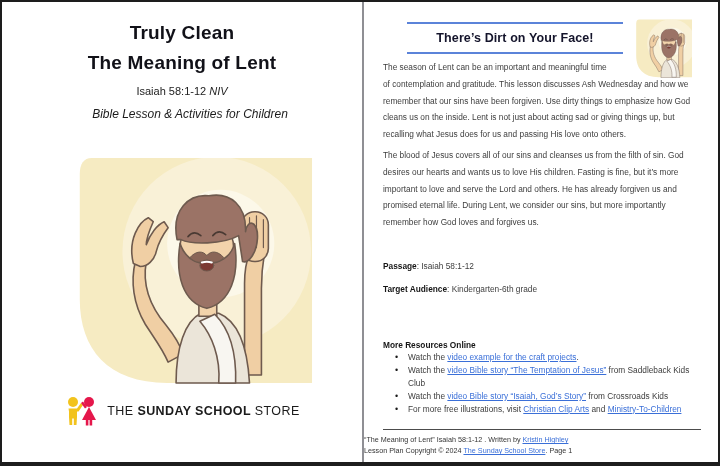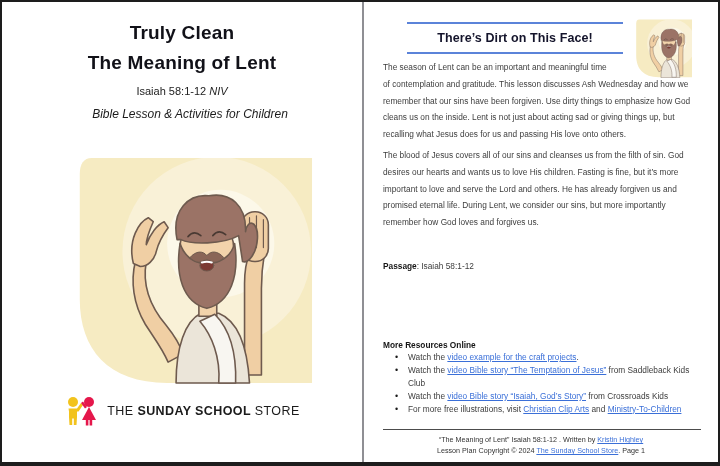--- a/index.html
+++ b/index.html
@@ -52,21 +52,21 @@
   .rp-meta-materials{ top:302px; }
   .rp-resources-heading { position:absolute; left:19px; top:338px; font-size:8.3px;
                           font-weight:700; color:#161616; }
   .rp-bullets { position:absolute; left:31px; top:349px; width:307px; list-style:none;
                 font-size:8.3px; line-height:12.9px; color:#3d3d3d; }
   .rp-bullets li { position:relative; padding-left:13px; }
   .rp-bullets li::before { content:"\2022"; position:absolute; left:0; top:0; font-size:9px; color:#1a1a1a; }
   a.lnk { color:#3a6fd8; text-decoration:underline; cursor:pointer; }
 
   .rp-footer-rule { position:absolute; left:19px; top:427px; width:318px; border-top:1.5px solid #4c4c4c; }
-  .rp-footer { position:absolute; left:0; top:432px; width:100%; text-align:center;
+  .rp-footer { position:absolute; left:0; top:432px; width:100%; text-align:left;
                font-size:7.2px; line-height:11px; color:#333; }
 </style>
 </head>
 <body>
 
 <svg width="0" height="0" style="position:absolute">
   <defs>
     <symbol id="jesus-art" viewBox="0 0 270 235">
       <clipPath id="blobclip">
         <path d="M42,6 H264 V232 H118 C58,232 30,198 30,148 V22 C30,12 34,6 42,6 Z"></path>
@@ -135,32 +135,33 @@
         </svg>
       <div class="lp-logo-text"><span>THE </span><span class="bold">SUNDAY SCHOOL</span><span> STORE</span></div>
     </div>
   </div>
 
   <div class="page-divider"></div>
 
   <div class="page page-right">
 
     <div class="rp-header">
-      <div class="rp-header-title">There’s Dirt on This Face!</div>
+      <div class="rp-header-title">There’s Dirt on Your Face!</div>
     </div>
     <div class="rp-illustration">
       <svg width="58" height="60" viewBox="0 0 270 235" preserveAspectRatio="xMidYMid slice">
           <use href="#jesus-art"></use>
         </svg>
     </div>
 
     <p class="rp-body rp-para1"><span class="wrap-spacer"></span><span>The season of Lent can be an important and meaningful time of contemplation and gratitude. This lesson discusses Ash Wednesday and how we remember that our sins have been forgiven. Use dirty things to emphasize how God cleans us on the inside. Lent is not just about acting sad or giving things up, but recalling what Jesus does for us and passing His love onto others.</span></p>
     <p class="rp-body rp-para2">The blood of Jesus covers all of our sins and cleanses us from the filth of sin. God desires our hearts and wants us to love His children. Fasting is fine, but it’s more important to love and serve the Lord and others. He has already forgiven us and promised eternal life. During Lent, we consider our sins, but more importantly remember how God loves and forgives us.</p>
 
     <div class="rp-meta rp-meta-passage"><b>Passage</b><span>: Isaiah 58:1-12</span></div>
+    <div class="rp-meta rp-meta-target"><b>Target Audience</b><span>: Kindergarten-6th grade</span></div>
 
     <div class="rp-resources-heading">More Resources Online</div>
 
     <ul class="rp-bullets">
       <li><span>Watch the </span><a class="lnk">video example for the craft projects</a><span>.</span></li>
       <li><span>Watch the </span><a class="lnk">video Bible story “The Temptation of Jesus”</a><span> from Saddleback Kids Club</span></li>
       <li><span>Watch the </span><a class="lnk">video Bible story “Isaiah, God’s Story”</a><span> from Crossroads Kids</span></li>
       <li><span>For more free illustrations, visit </span><a class="lnk">Christian Clip Arts</a><span> and </span><a class="lnk">Ministry-To-Children</a></li>
     </ul>
 

